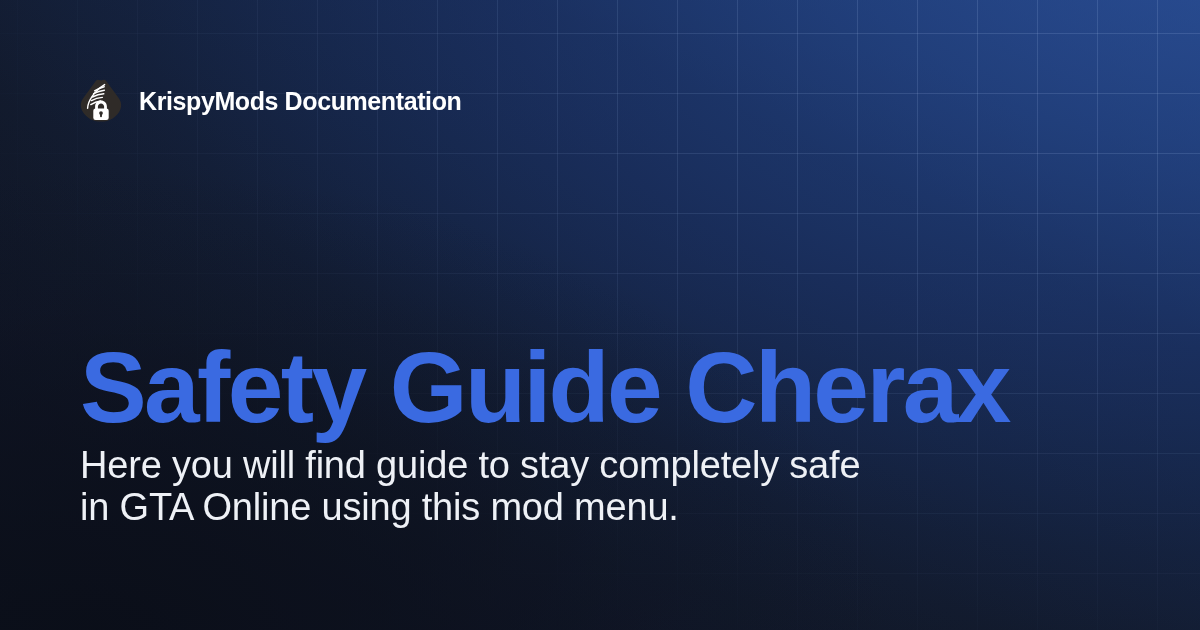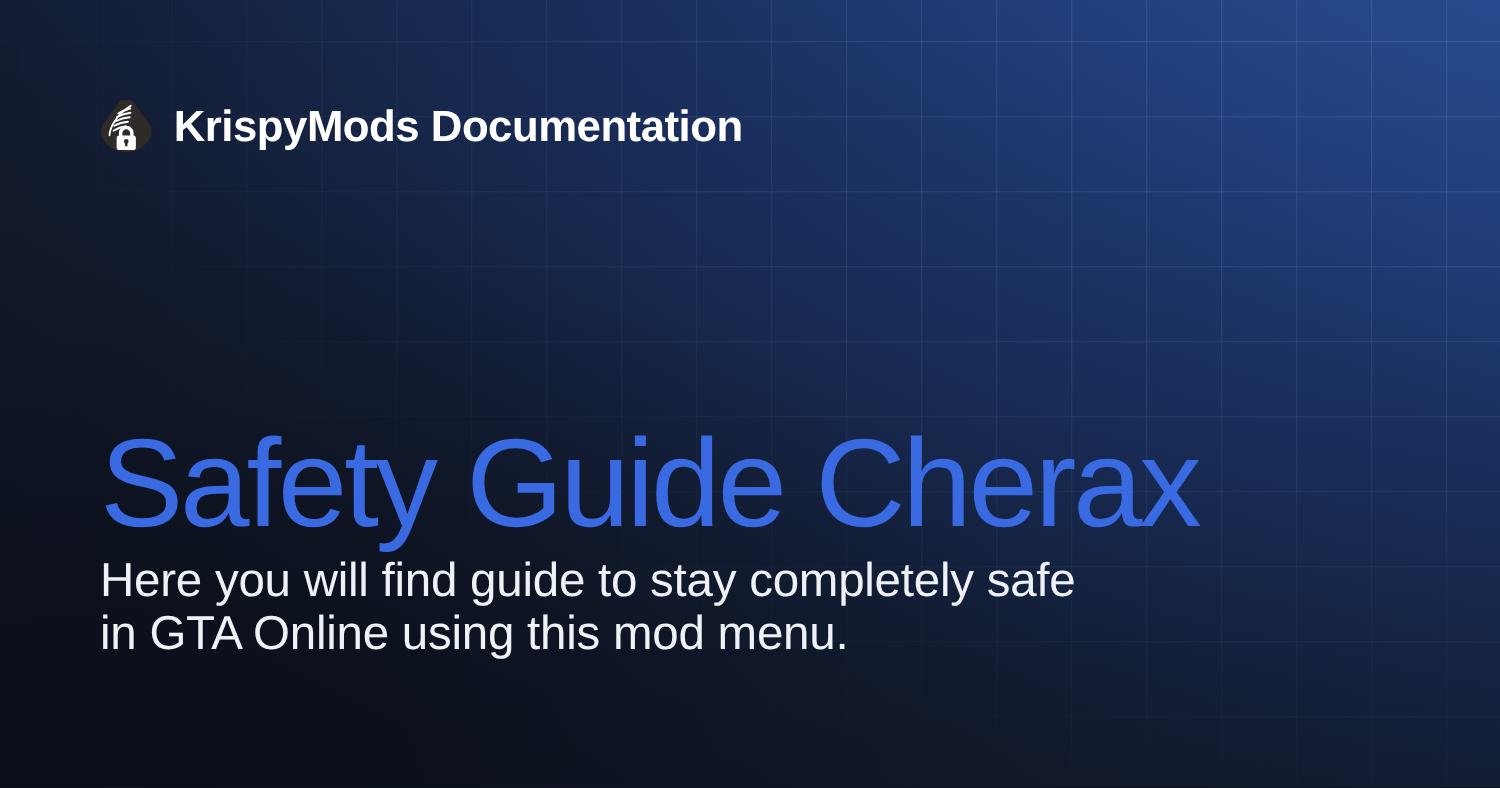--- a/index.html
+++ b/index.html
@@ -107,36 +107,36 @@
   }
 
   .brand-logo {
     width: 42px;
     height: 44px;
     display: block;
     flex: 0 0 auto;
   }
 
   .brand-title {
-    font-size: 35px;
+    font-size: 25px;
     font-weight: bold;
     color: #ffffff;
     letter-spacing: -0.4px;
     line-height: 1;
     white-space: nowrap;
   }
 
   
   .hero-heading {
     position: absolute;
     left: 80px;
     top: 336px;
     margin: 0;
     font-size: 100px;
-    font-weight: normal;
+    font-weight: bold;
     line-height: 1.02;
     letter-spacing: -2.6px;
     color: #3a6ae1;
     white-space: nowrap;
   }
 
   
   .hero-subtitle {
     position: absolute;
     left: 80px;

